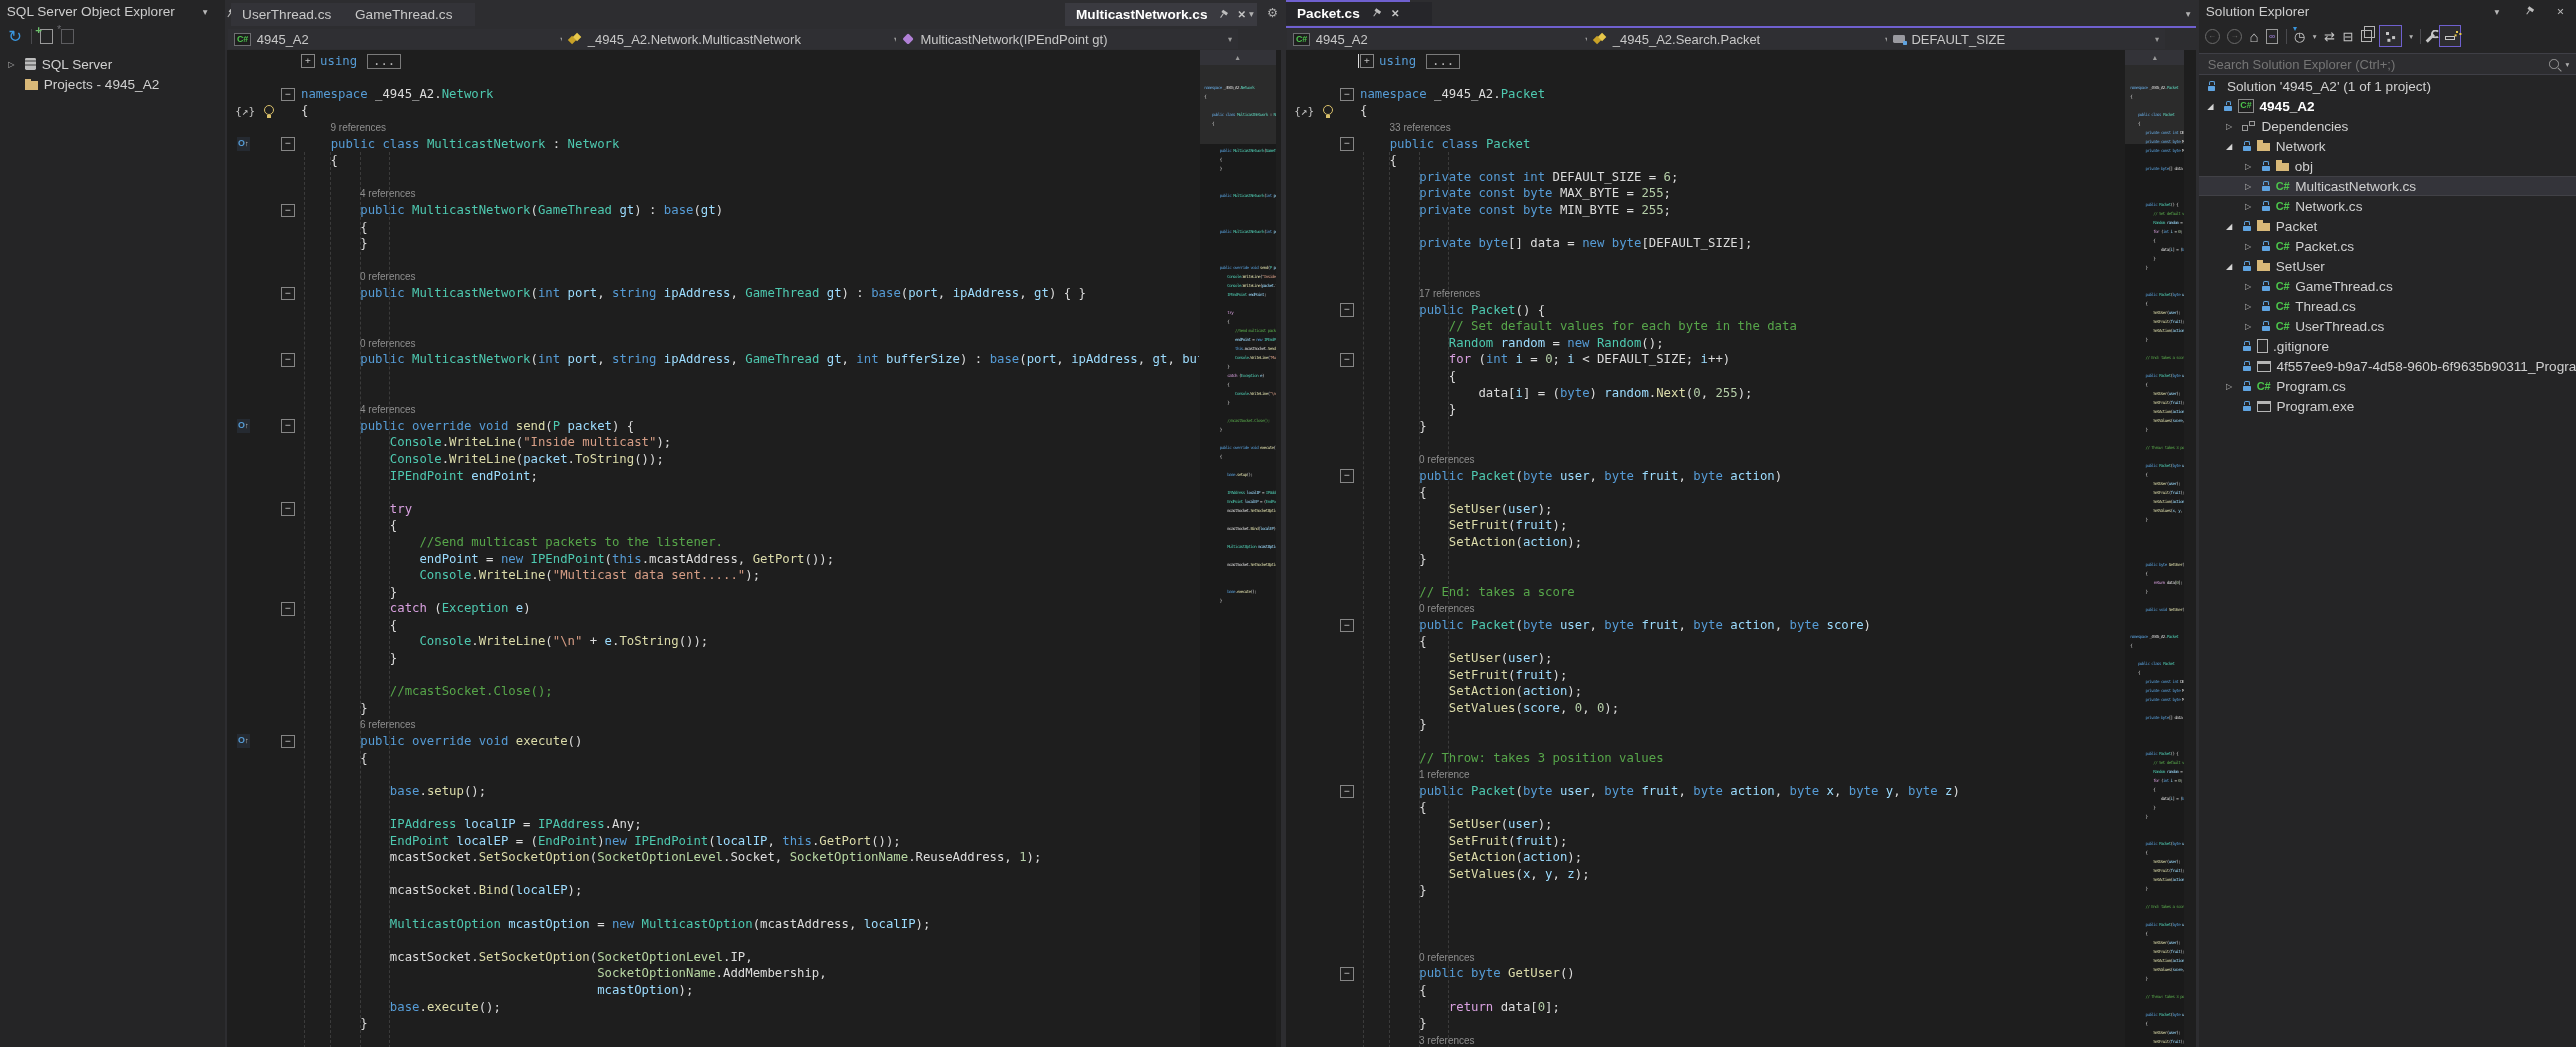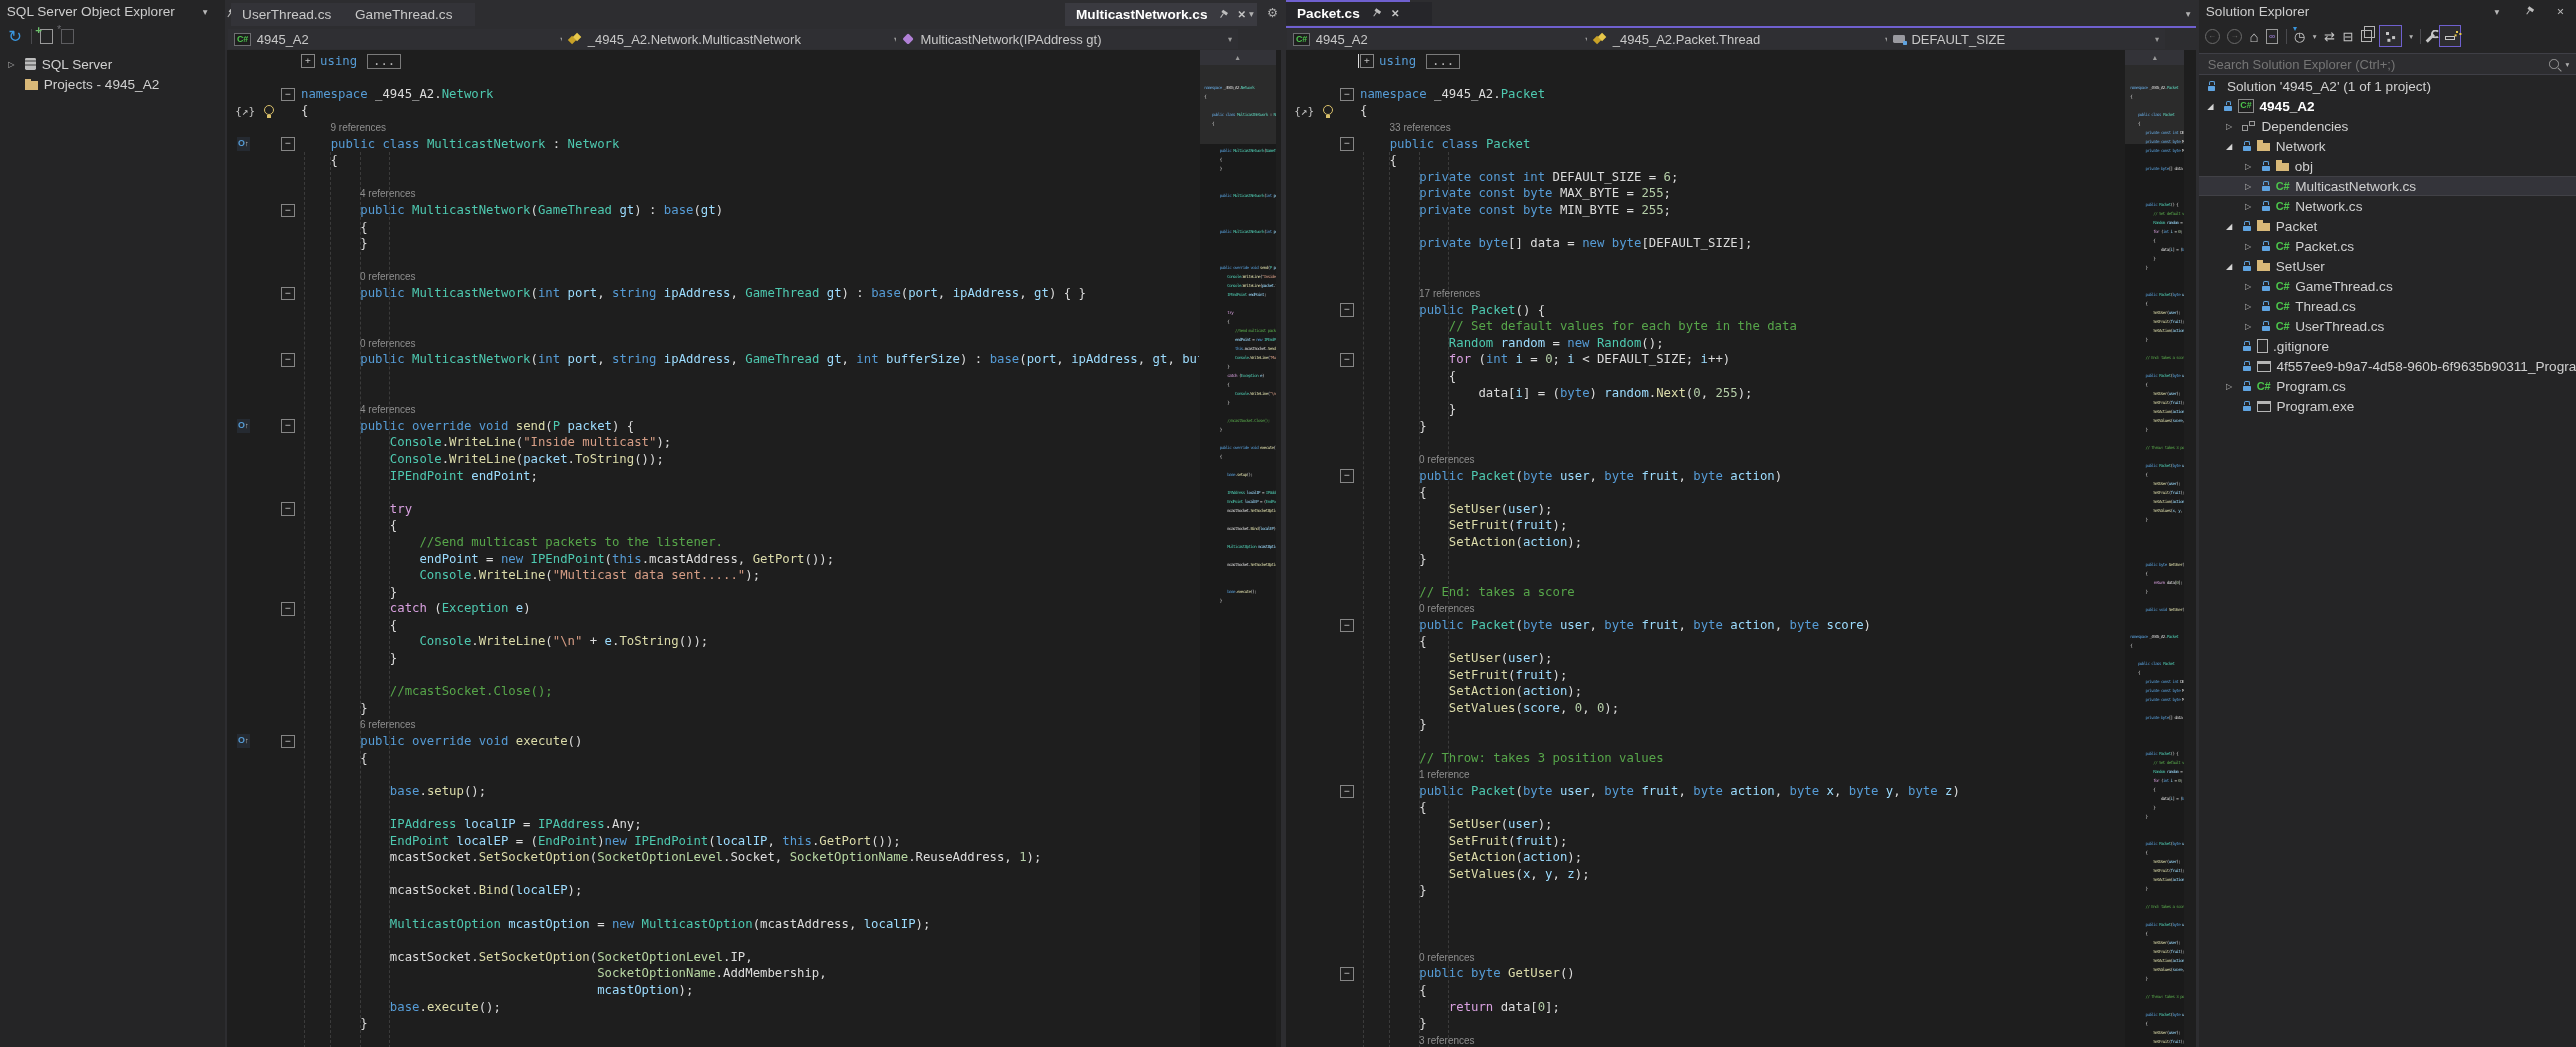--- a/index.html
+++ b/index.html
@@ -196,21 +196,21 @@
       <span>4945_A2</span>
       <span class="bcaret">▾</span>
     </div>
     <div class="bseg b1">
       <span class="bi-class"></span>
       <span>_4945_A2.Network.MulticastNetwork</span>
       <span class="bcaret">▾</span>
     </div>
     <div class="bseg b2">
       <span class="bi-method"></span>
-      <span>MulticastNetwork(IPAddress gt)</span>
+      <span>MulticastNetwork(IPEndPoint gt)</span>
       <span class="bcaret">▾</span>
     </div>
     <div class="bsplit">
       <span style="font-size:5.5px">▲</span>
         <span class="bar"></span>
         <span style="font-size:5.5px">▼</span>
     </div>
   </div>
   <div class="editor">
     <div class="guide" style="left:77px"></div>
@@ -603,21 +603,21 @@
     <span class="welltool wt-caret">▾</span>
   </div>
   <div class="bcrumb">
     <div class="bseg b0">
       <span class="bi-cs"></span>
       <span>4945_A2</span>
       <span class="bcaret">▾</span>
     </div>
     <div class="bseg b1">
       <span class="bi-class"></span>
-      <span>_4945_A2.Packet.Thread</span>
+      <span>_4945_A2.Search.Packet</span>
       <span class="bcaret">▾</span>
     </div>
     <div class="bseg b2">
       <span class="bi-field"></span>
       <span>DEFAULT_SIZE</span>
       <span class="bcaret">▾</span>
     </div>
     <div class="bsplit">
       <span style="font-size:5.5px">▲</span>
         <span class="bar"></span>

